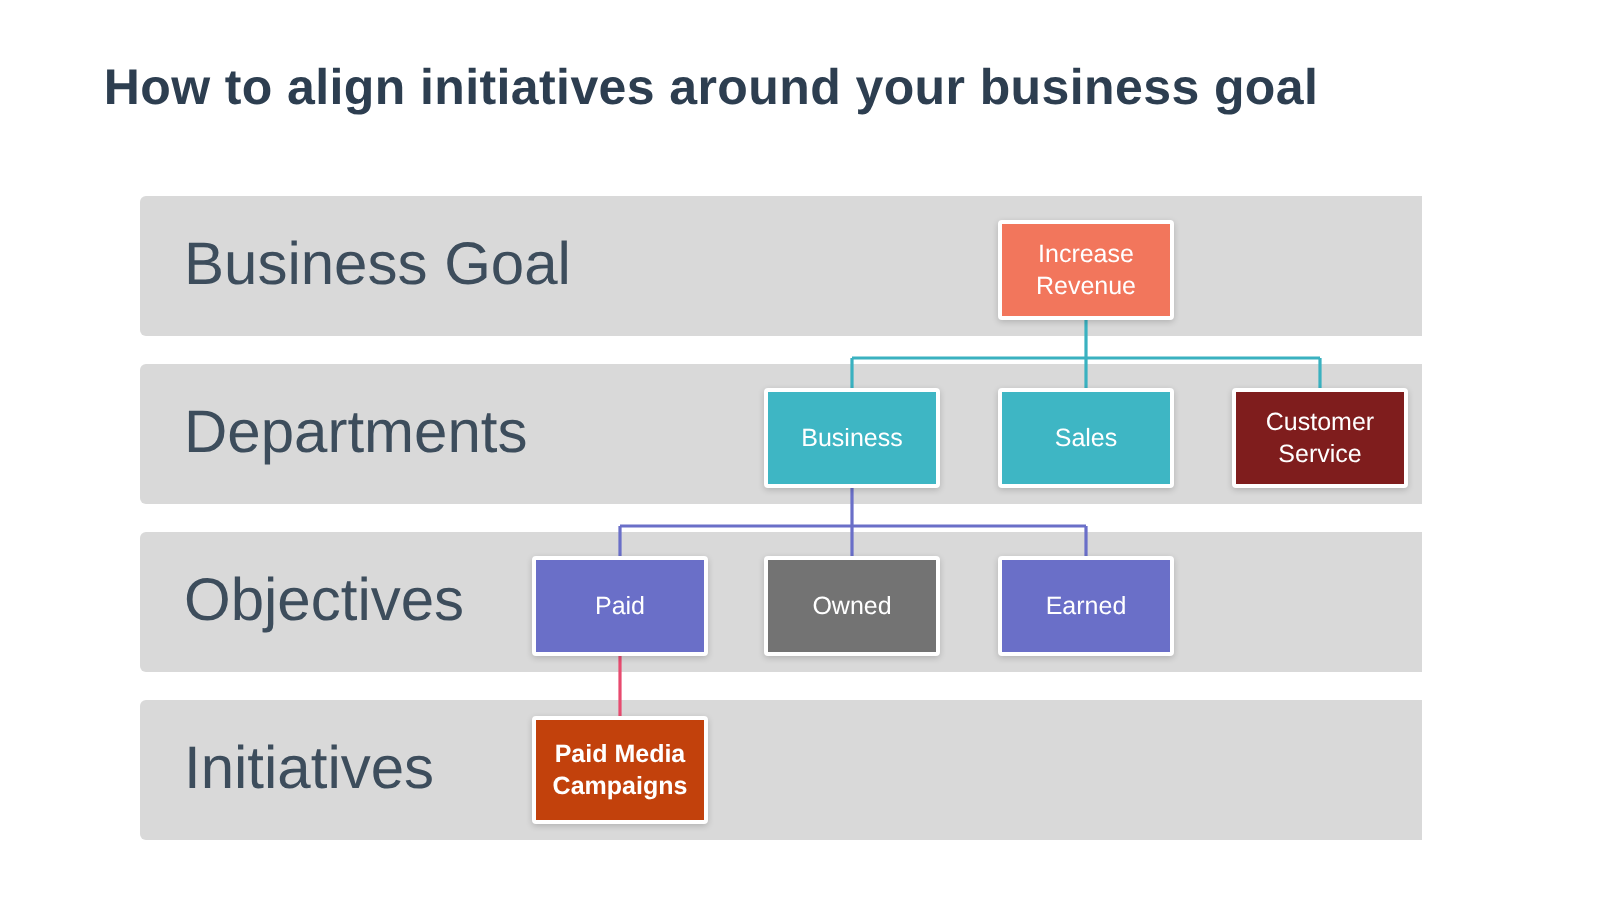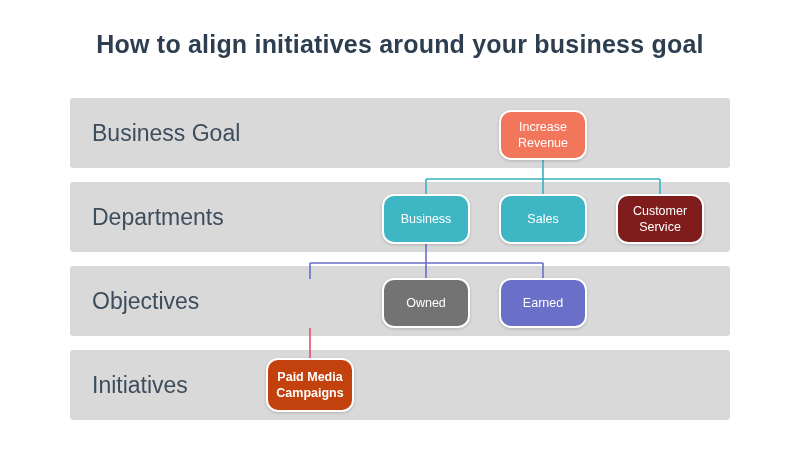--- a/index.html
+++ b/index.html
@@ -3,21 +3,21 @@
 <meta charset="utf-8">
 <style>
   html, body {
     margin: 0;
     padding: 0;
     background: #ffffff;
     font-family: "Liberation Sans", sans-serif;
   }
   .slide {
     position: relative;
-    width: 800px;
+    width: 711px;
     height: 450px;
     background: #ffffff;
     overflow: hidden;
   }
   .title {
     position: absolute;
     top: 30px;
     left: 0;
     width: 100%;
     margin: 0;
@@ -33,37 +33,37 @@
     width: 660px;
     height: 70px;
     background: #d9d9d9;
     border-radius: 3px;
     display: flex;
     align-items: center;
     padding-left: 22px;
     box-sizing: border-box;
   }
   .row-label {
-    font-size: 23px;
+    font-size: 30px;
     font-weight: 400;
     color: #3d4d5c;
   }
   .connectors {
     position: absolute;
     top: 0;
     left: 0;
     width: 800px;
     height: 450px;
     pointer-events: none;
   }
   .node {
     position: absolute;
     width: 88px;
     height: 50px;
-    border-radius: 12px;
+    border-radius: 2px;
     border: 2px solid #ffffff;
     box-sizing: border-box;
     color: #ffffff;
     display: flex;
     align-items: center;
     justify-content: center;
     text-align: center;
     font-size: 12.5px;
     line-height: 1.3;
     padding: 2px 4px;
@@ -97,18 +97,19 @@
     <path d="M426 244 L426 263 M310 263 L543 263 M310 263 L310 279 M426 263 L426 279 M543 263 L543 279" fill="none" stroke-width="1.6" stroke="#6a6fc8"></path>
     <path d="M310 328 L310 359" fill="none" stroke-width="1.6" stroke="#e74b6f"></path>
   </svg>
 
   <div class="node" style="left: 499px; top: 110px; background: rgb(242, 118, 92);">Increase Revenue</div>
 
   <div class="node" style="left: 382px; top: 194px; background: rgb(62, 182, 196);">Business</div>
   <div class="node" style="left: 499px; top: 194px; background: rgb(62, 182, 196);">Sales</div>
   <div class="node" style="left: 616px; top: 194px; background: #7f1d1d;">Customer Service</div>
 
+  <div class="node" style="left: 266px; top: 278px; background: rgb(106, 111, 200);">Paid</div>
   <div class="node" style="left: 382px; top: 278px; background: #737373;">Owned</div>
   <div class="node" style="left: 499px; top: 278px; background: rgb(106, 111, 200);">Earned</div>
 
   <div class="node tall" style="left: 266px; top: 358px; background: #c2410c; font-weight: bold;">Paid Media Campaigns</div>
 
 </div>
 
 </body></html>

